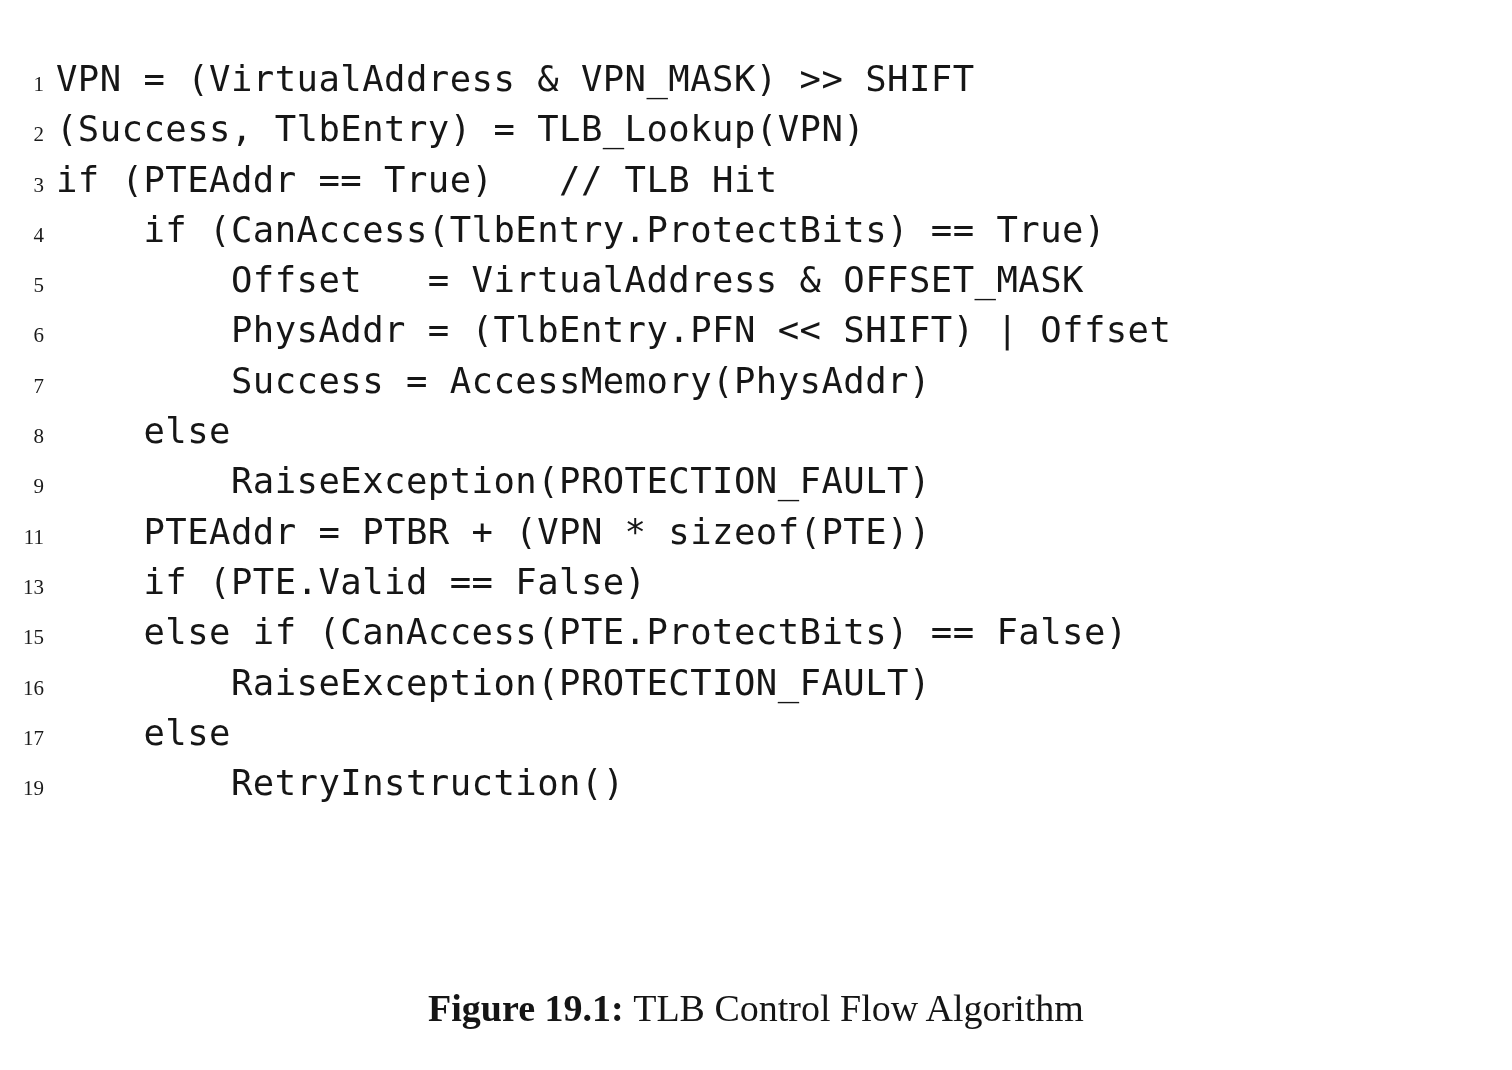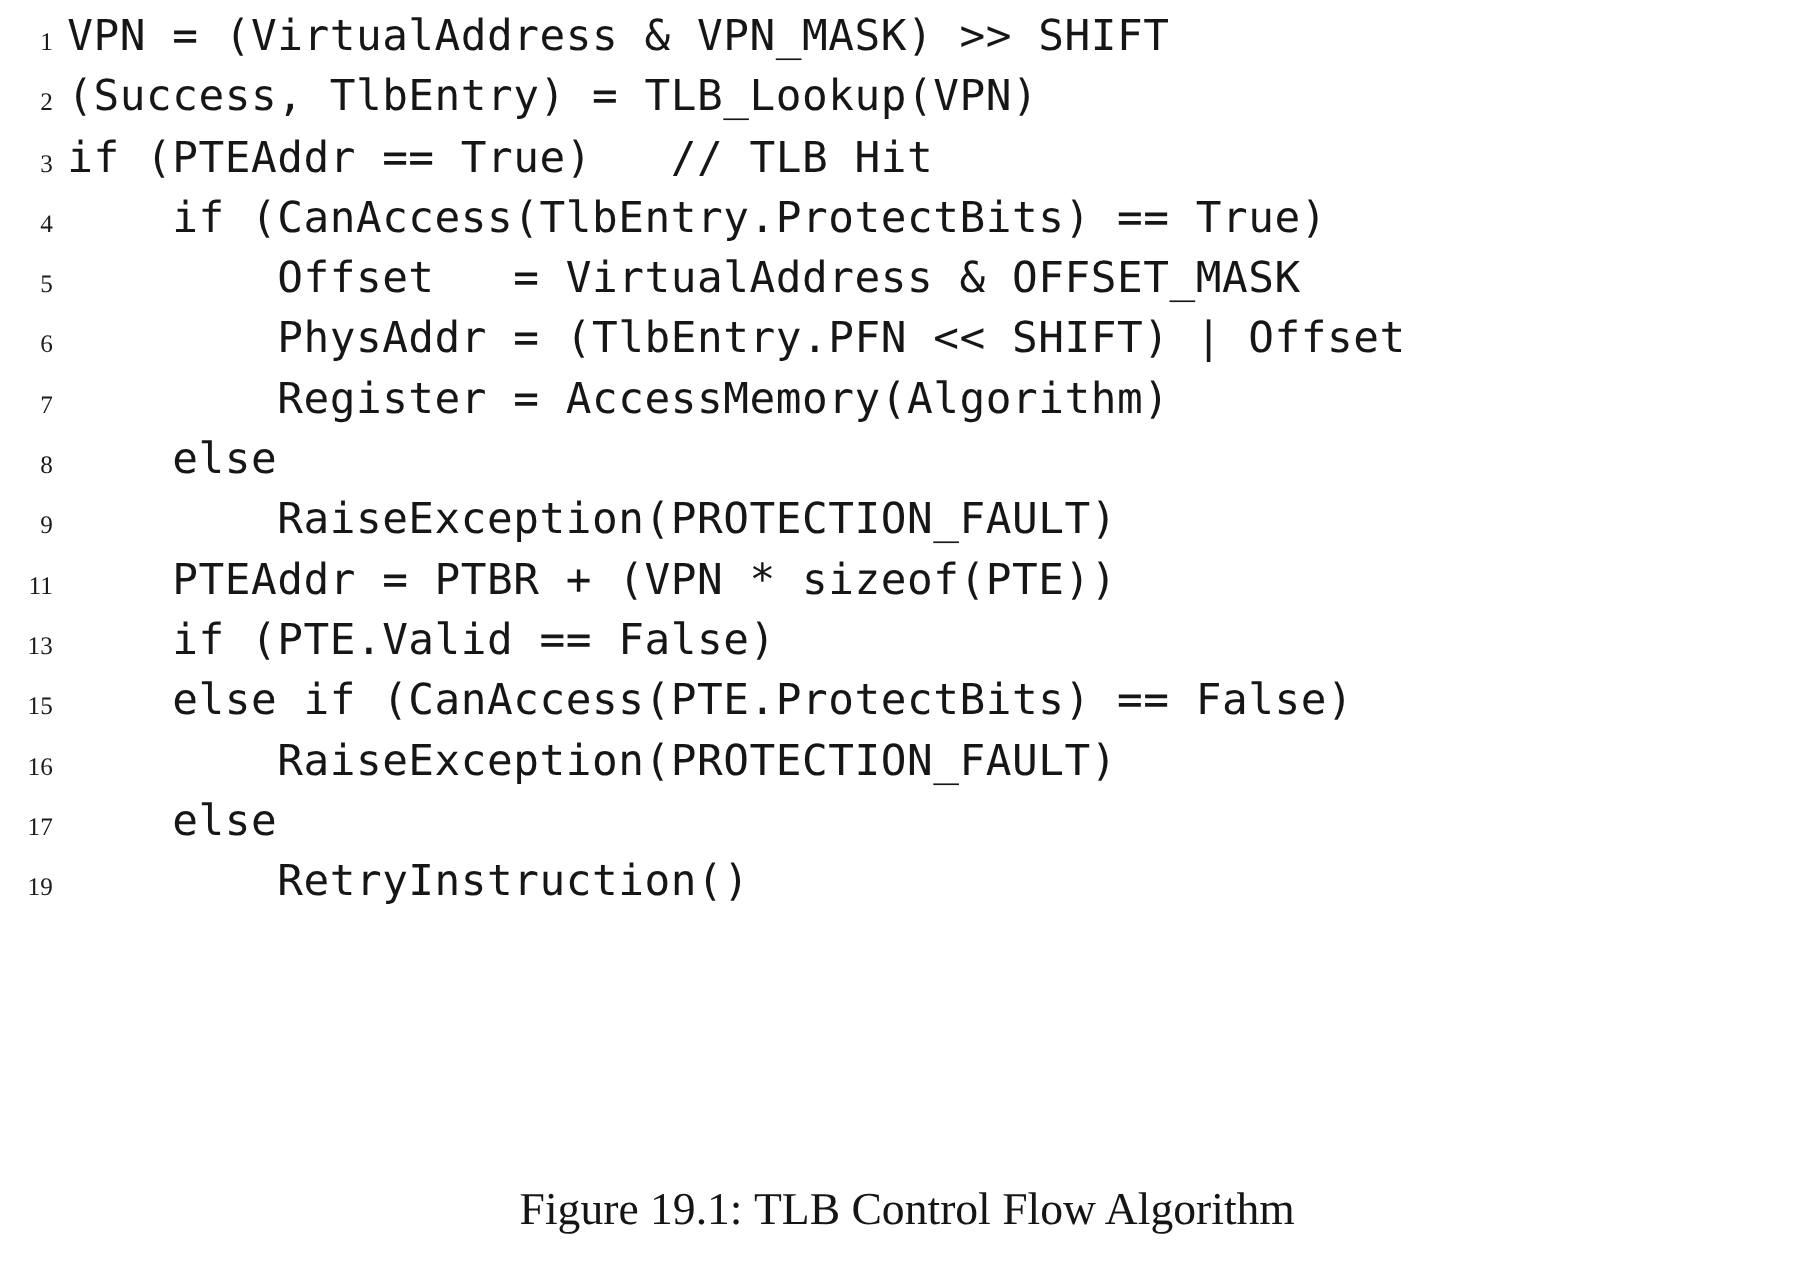--- a/index.html
+++ b/index.html
@@ -49,37 +49,38 @@
   }
 
   .code-text {
     flex: 1 1 auto;
     font-family: "DejaVu Sans Mono", "Liberation Mono", monospace;
     font-size: 35.6px;
     line-height: 50.3px;
     letter-spacing: 0.45px;
     white-space: pre;
     color: #161616;
+    margin-top: 48px;
   }
 
   
   #figure-caption {
     position: absolute;
     left: 0;
     top: 985px;
     width: 1512px;
     text-align: center;
     font-family: "Liberation Serif", serif;
     font-size: 38px;
     line-height: 46px;
     color: #151515;
     white-space: nowrap;
   }
   #figure-caption .caption-label {
-    font-weight: normal;
+    font-weight: bold;
     margin-top: 20px;
   }
   #figure-caption .caption-title {
     font-weight: normal;
   }
 </style>
 </head>
 <body>
 
 <div id="figure-root">
@@ -104,21 +105,21 @@
     <div class="code-row">
       <span class="line-number">5</span>
       <span class="code-text">        Offset   = VirtualAddress &amp; OFFSET_MASK</span>
     </div>
     <div class="code-row">
       <span class="line-number">6</span>
       <span class="code-text">        PhysAddr = (TlbEntry.PFN &lt;&lt; SHIFT) | Offset</span>
     </div>
     <div class="code-row">
       <span class="line-number">7</span>
-      <span class="code-text">        Register = AccessMemory(Algorithm)</span>
+      <span class="code-text">        Success = AccessMemory(PhysAddr)</span>
     </div>
     <div class="code-row">
       <span class="line-number">8</span>
       <span class="code-text">    else</span>
     </div>
     <div class="code-row">
       <span class="line-number">9</span>
       <span class="code-text">        RaiseException(PROTECTION_FAULT)</span>
     </div>
     <div class="code-row">

